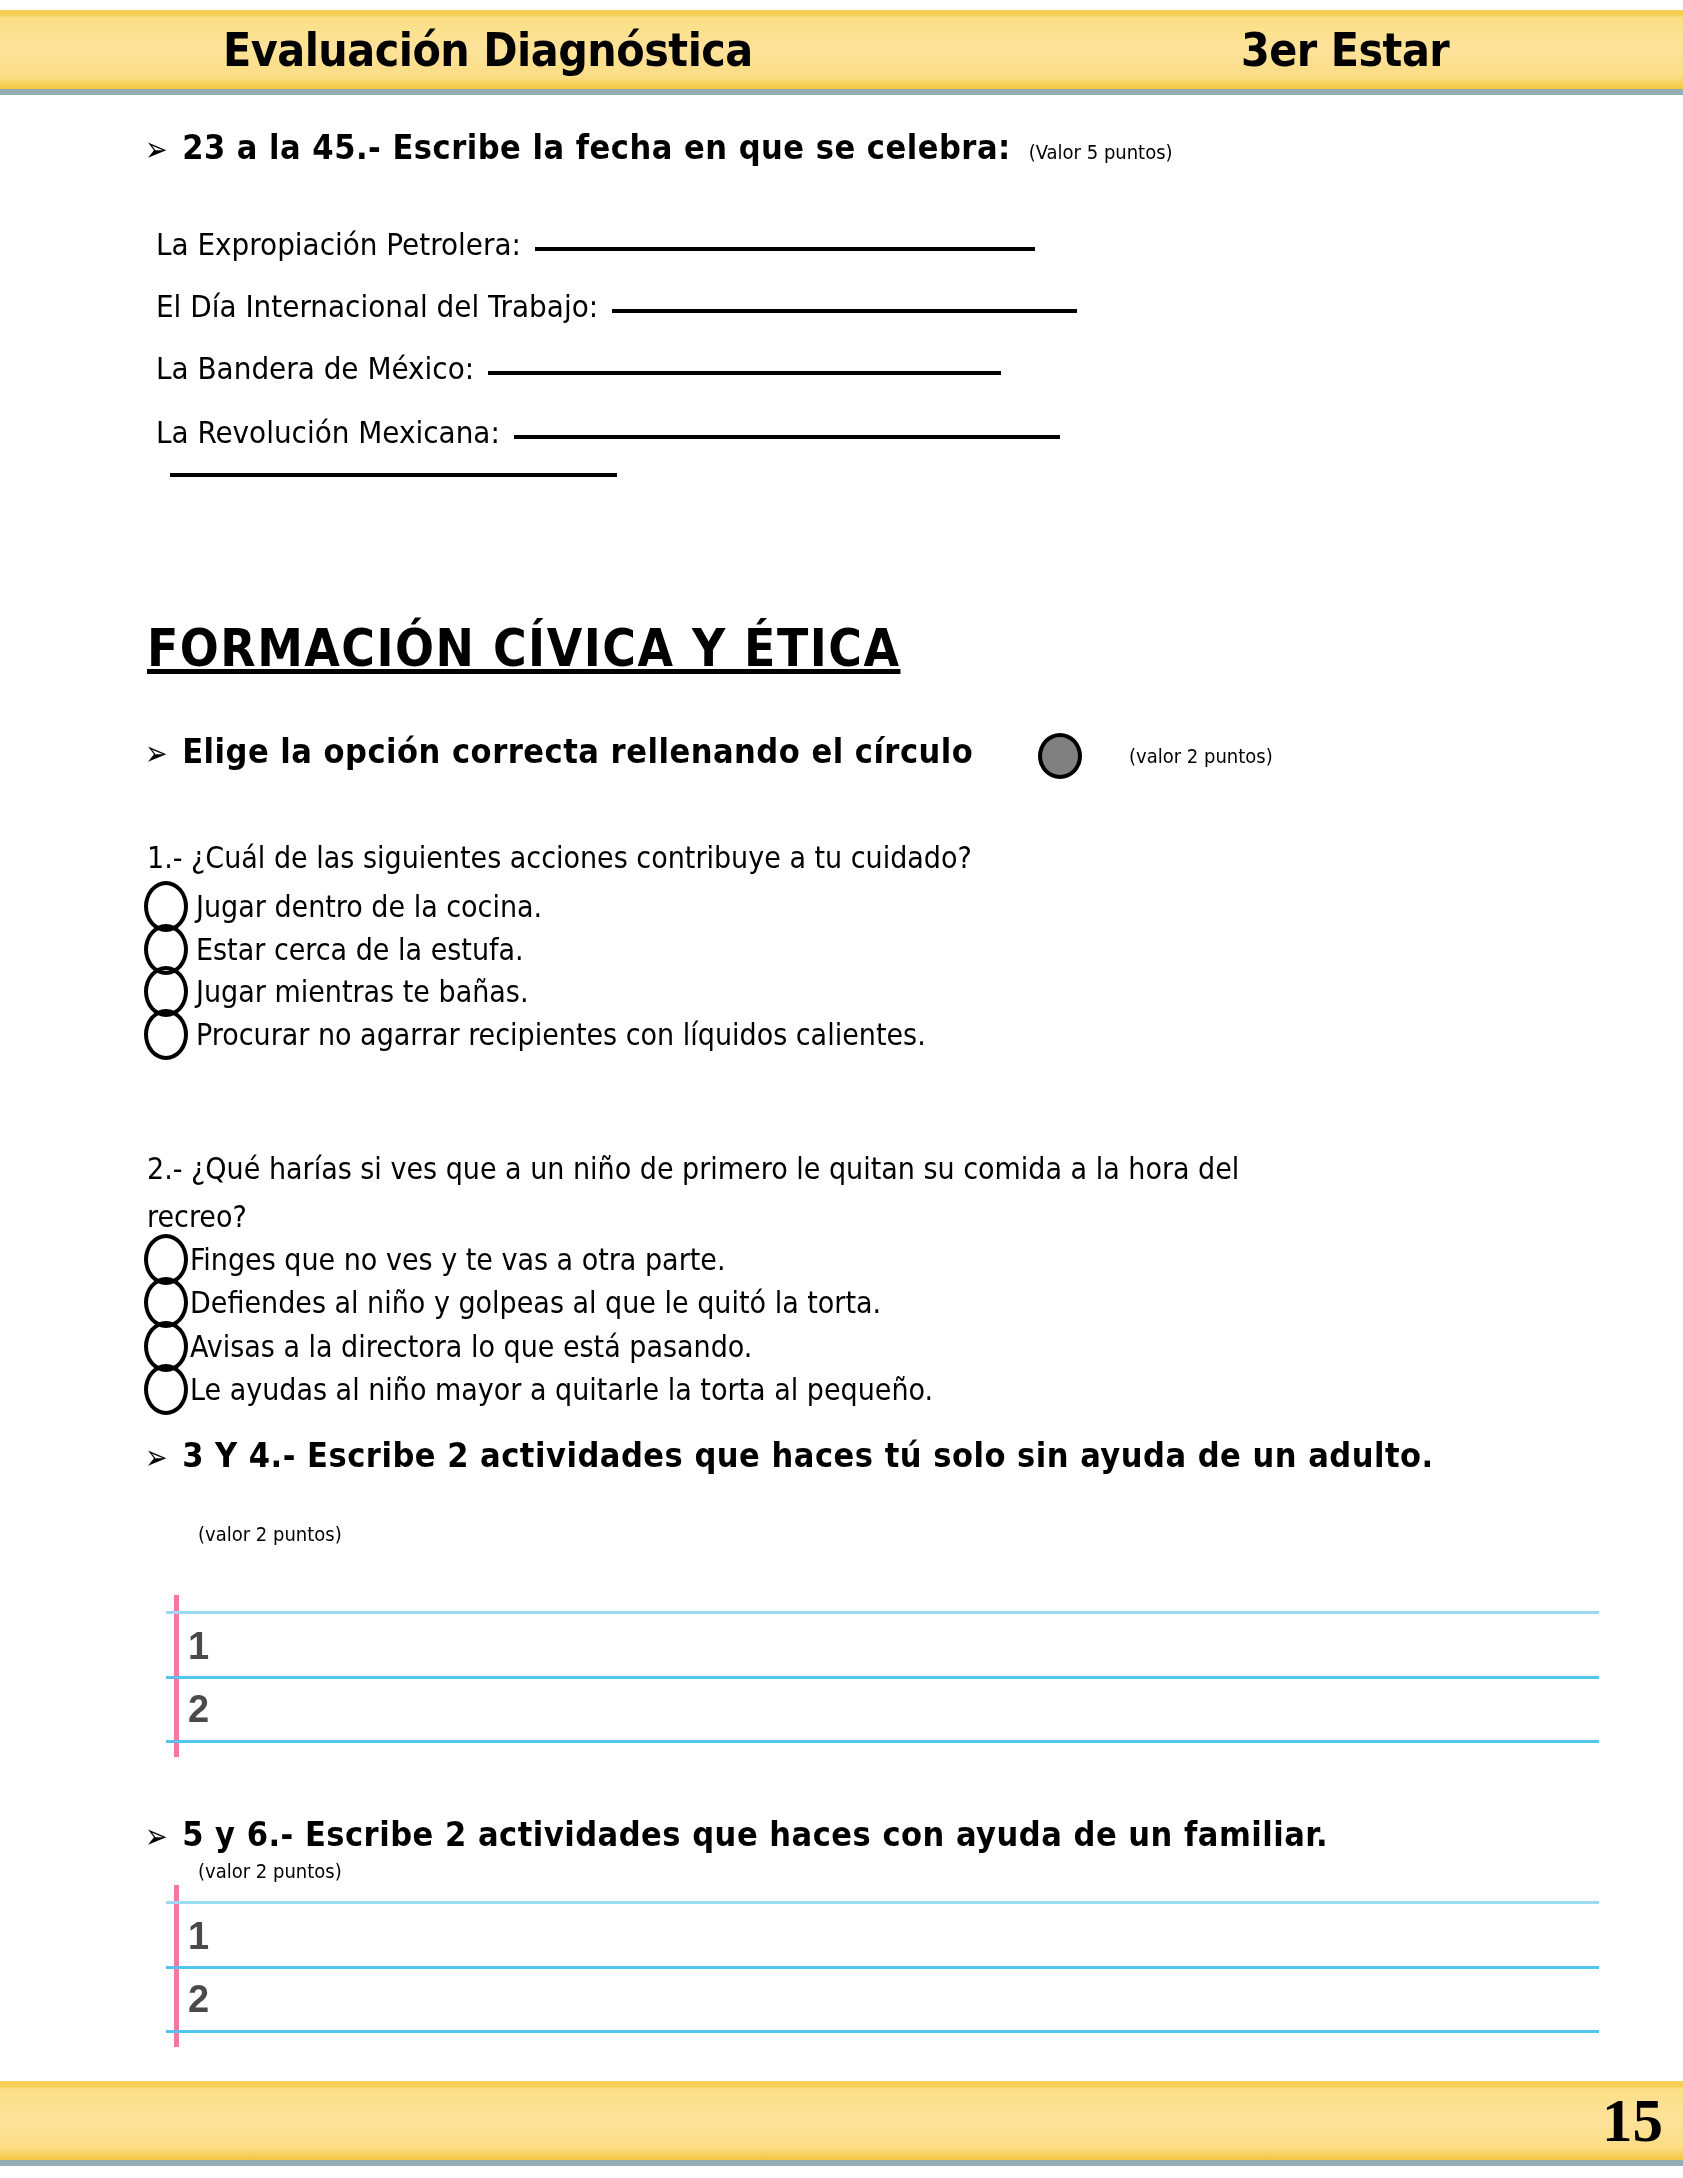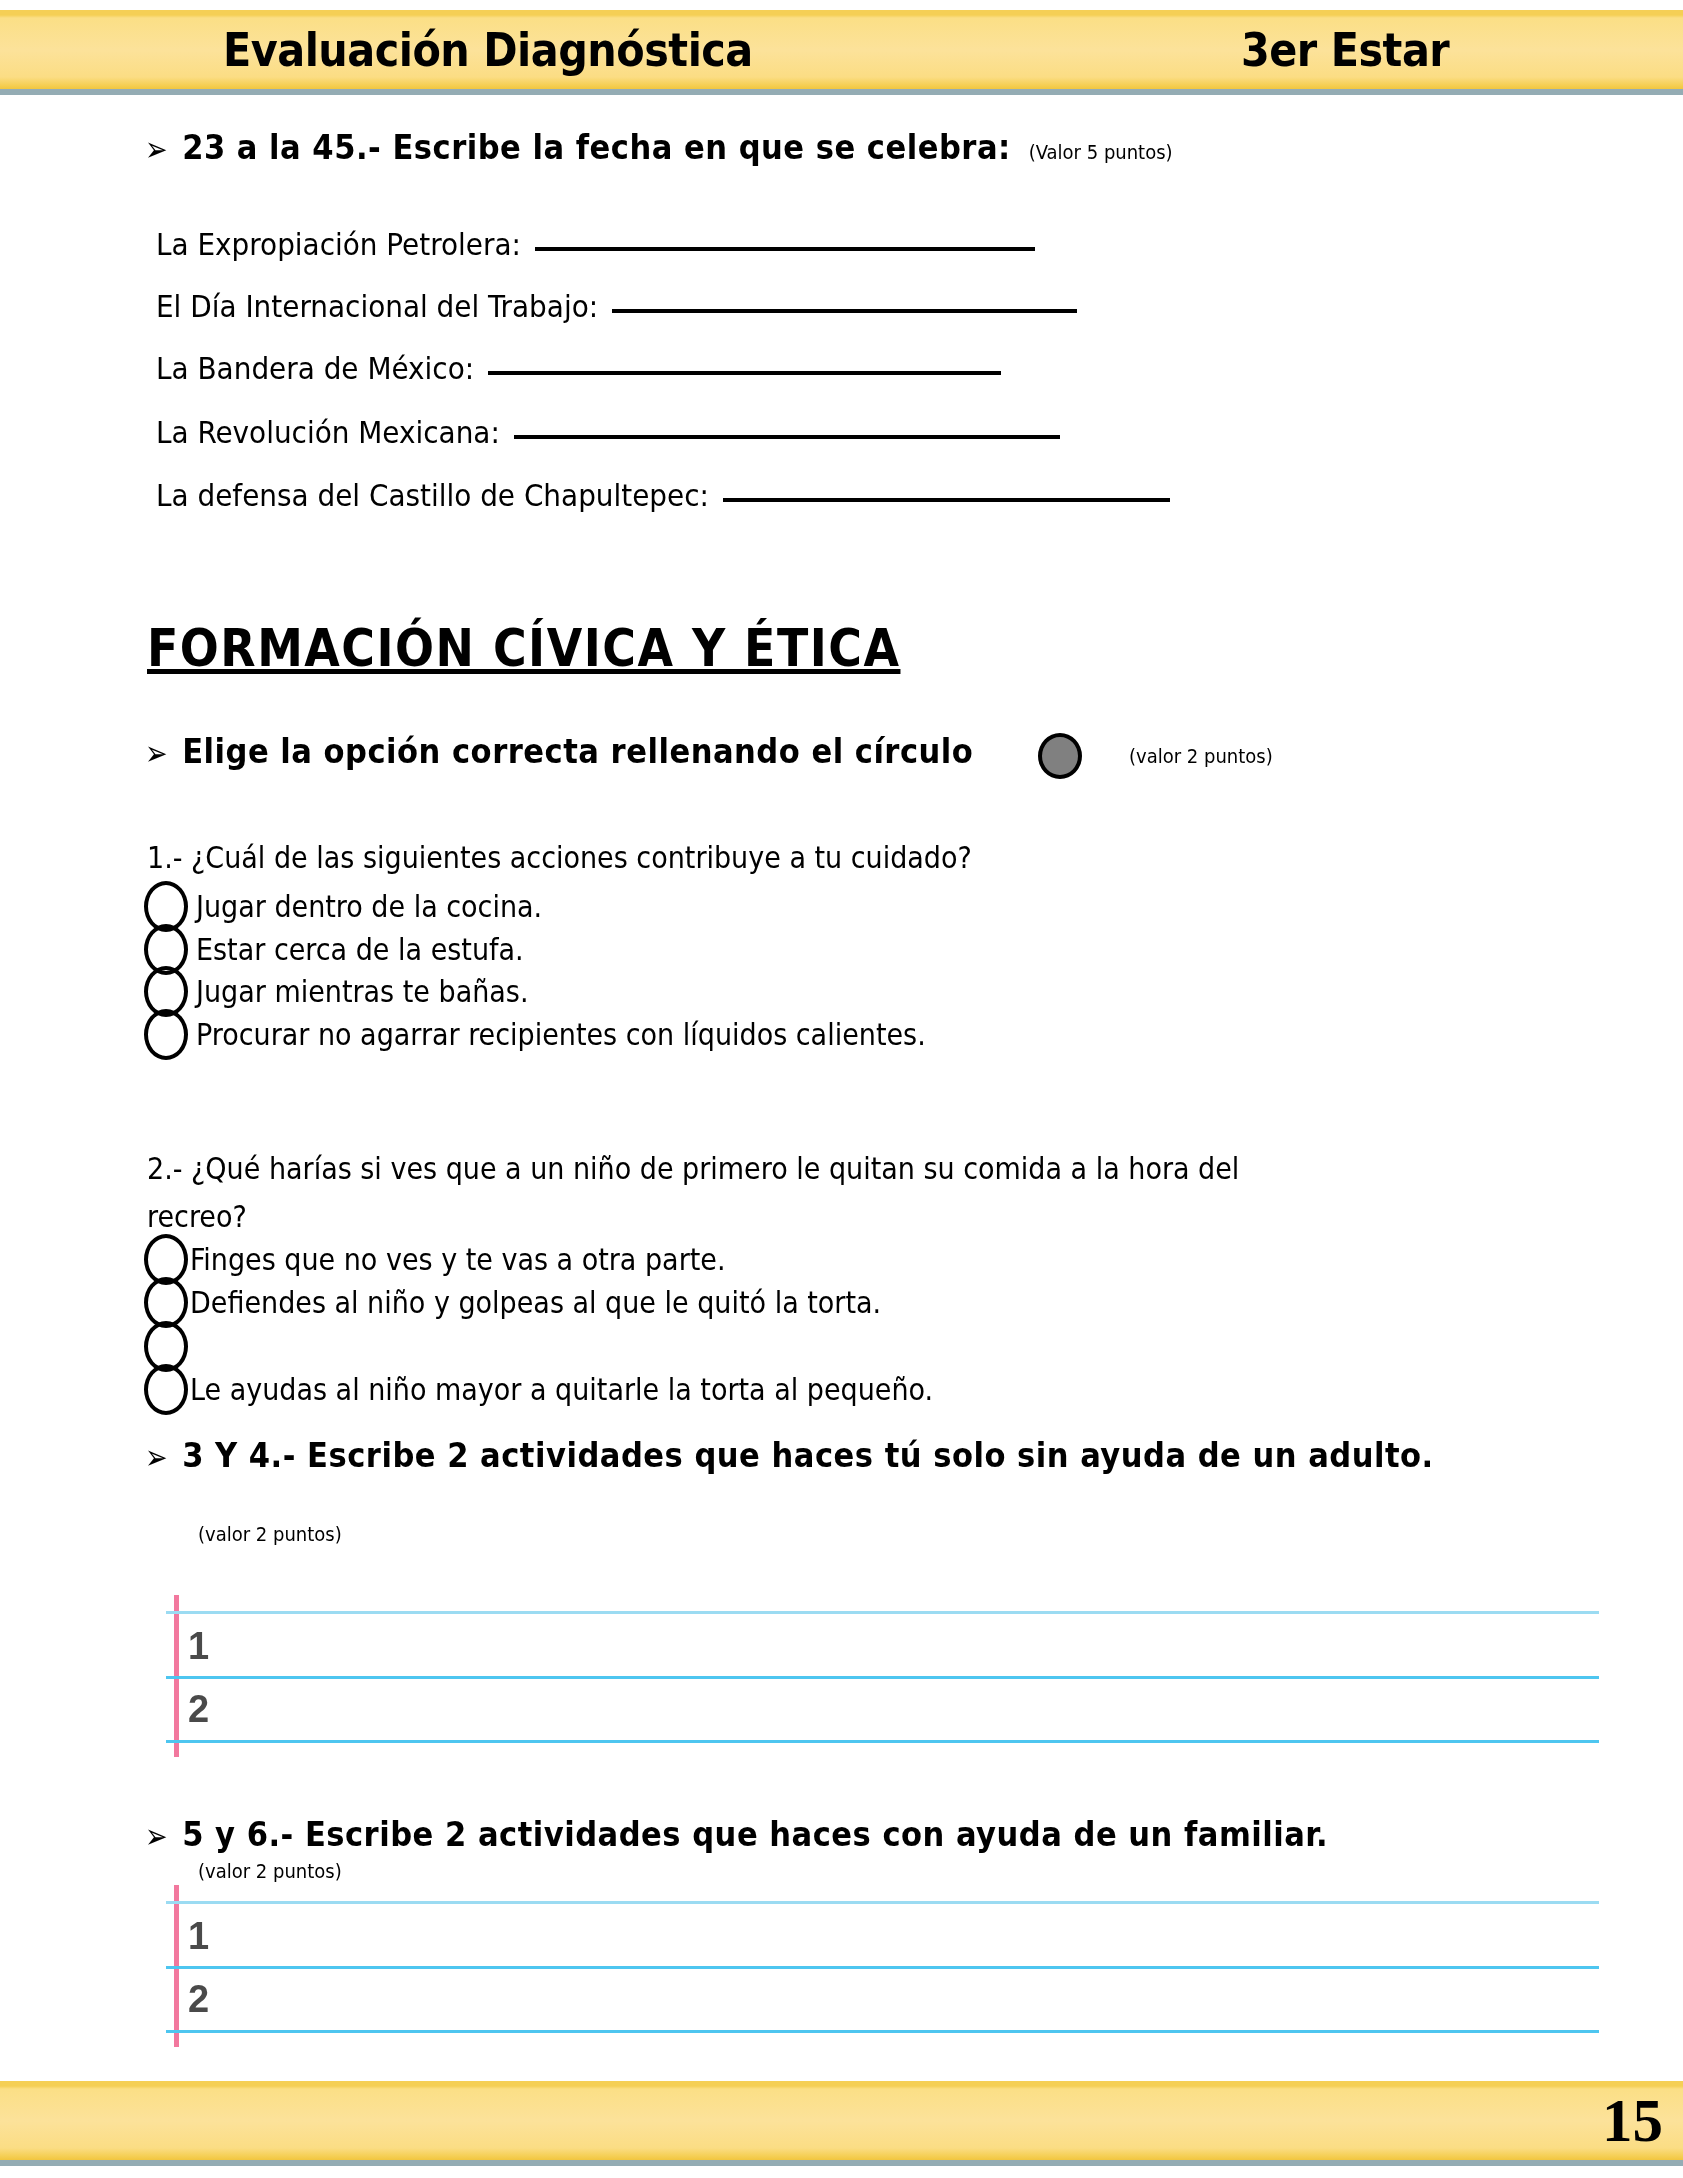--- a/index.html
+++ b/index.html
@@ -248,21 +248,20 @@
 </div>
 <div class="fill-row doc-text" style="top:350px;">
   <span class="fill-label">La Bandera de México:</span>
   <span class="fill-rule" style="width:513px;"></span>
 </div>
 <div class="fill-row doc-text" style="top:414px;">
   <span class="fill-label">La Revolución Mexicana:</span>
   <span class="fill-rule" style="width:546px;"></span>
 </div>
 <div class="fill-row doc-text" style="top:477px;">
-  <span class="fill-label">La defensa del Castillo de Chapultepec:</span>
   <span class="fill-rule" style="width:447px;"></span>
 </div>
 
 <div class="section-heading doc-text" style="top:619px;">FORMACIÓN CÍVICA Y ÉTICA</div>
 
 <div class="abs doc-text bullet-line" style="left:145px; top:731px;">
   <span class="bullet-arrow">➢</span><span>Elige la opción correcta rellenando el círculo</span>
 </div>
 <div class="sample-circle" style="left:1038px; top:733px;"></div>
 <div class="points-note-block" style="left:1129px; top:744px;">(valor 2 puntos)</div>
@@ -292,20 +291,21 @@
 <div class="option-row q2" style="left:144px; top:1234px;">
   <span class="option-circle"></span>
   <span class="option-label doc-text">Finges que no ves y te vas a otra parte.</span>
 </div>
 <div class="option-row q2" style="left:144px; top:1277px;">
   <span class="option-circle"></span>
   <span class="option-label doc-text">Defiendes al niño y golpeas al que le quitó la torta.</span>
 </div>
 <div class="option-row q2" style="left:144px; top:1321px;">
   <span class="option-circle"></span>
+  <span class="option-label doc-text">Avisas a la directora lo que está pasando.</span>
 </div>
 <div class="option-row q2" style="left:144px; top:1364px;">
   <span class="option-circle"></span>
   <span class="option-label doc-text">Le ayudas al niño mayor a quitarle la torta al pequeño.</span>
 </div>
 
 <div class="abs doc-text bullet-line" style="left:145px; top:1435px;">
   <span class="bullet-arrow">➢</span><span>3 Y 4.- Escribe 2 actividades que haces tú solo sin ayuda de un adulto.</span>
 </div>
 <div class="points-note-block" style="left:198px; top:1522px;">(valor 2 puntos)</div>

